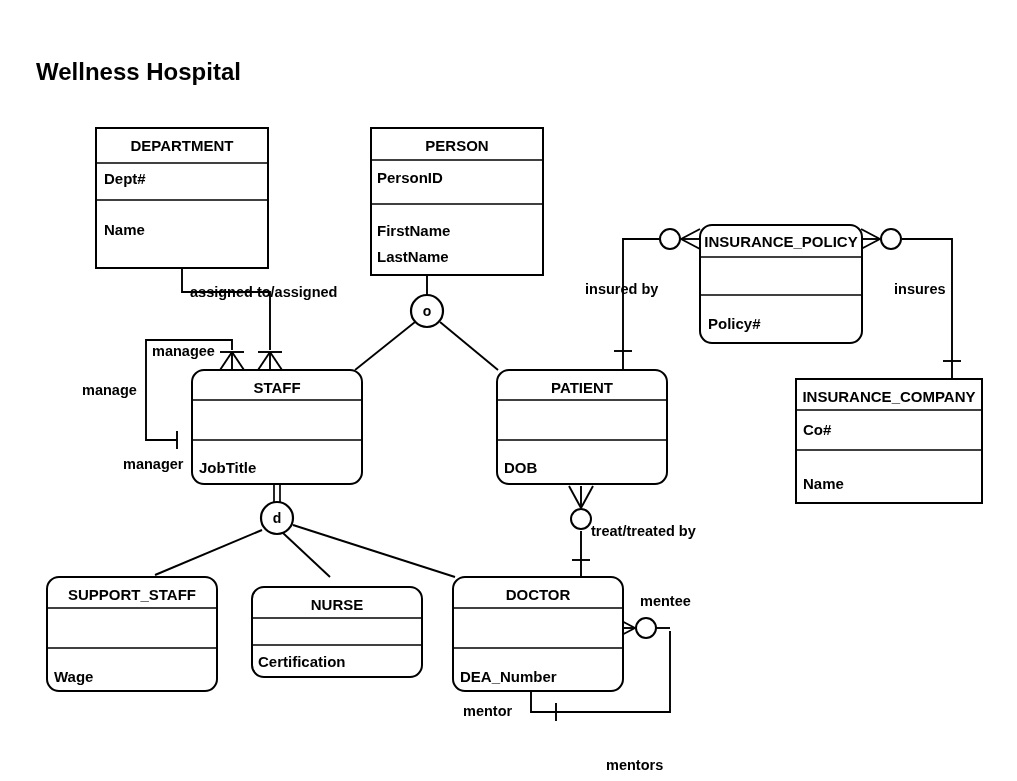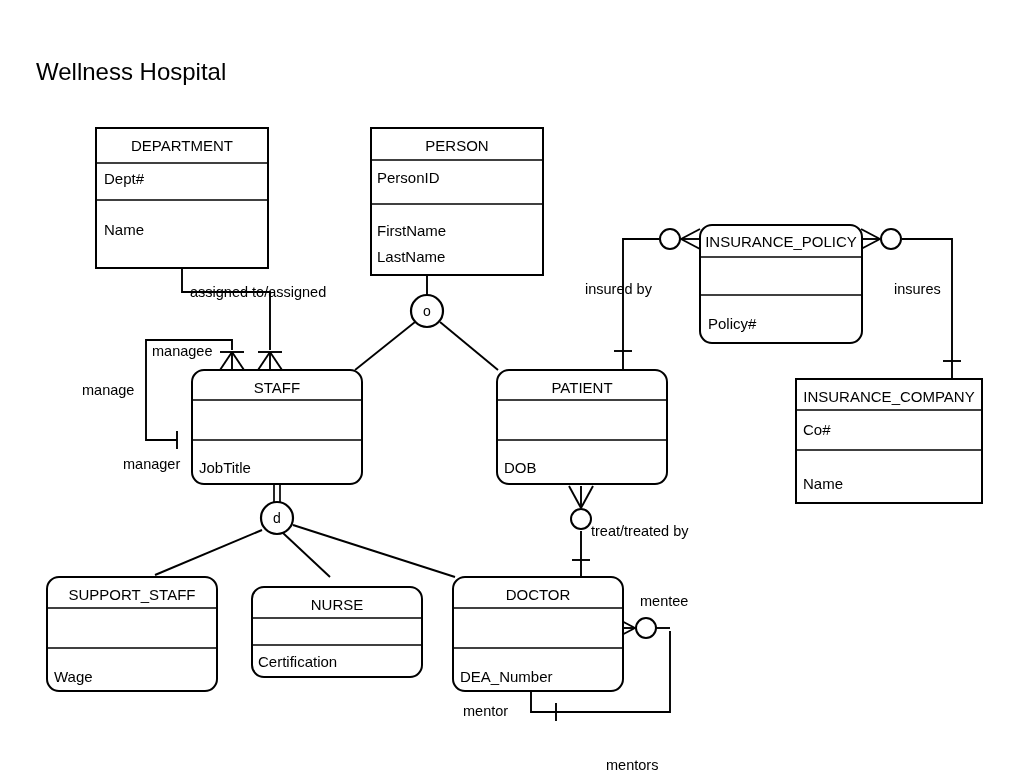--- a/index.html
+++ b/index.html
@@ -11,20 +11,21 @@
     width: 1017px;
     height: 781px;
     font-family: "Liberation Sans", sans-serif;
     overflow: hidden;
   }
   #canvas {
     position: relative;
     width: 808px;
     height: 781px;
     background: #ffffff;
+    font-weight: bold;
   }
   svg.diagram {
     position: absolute;
     left: 0;
     top: 0;
     width: 1017px;
     height: 781px;
     display: block;
   }
   .ent-rect {

